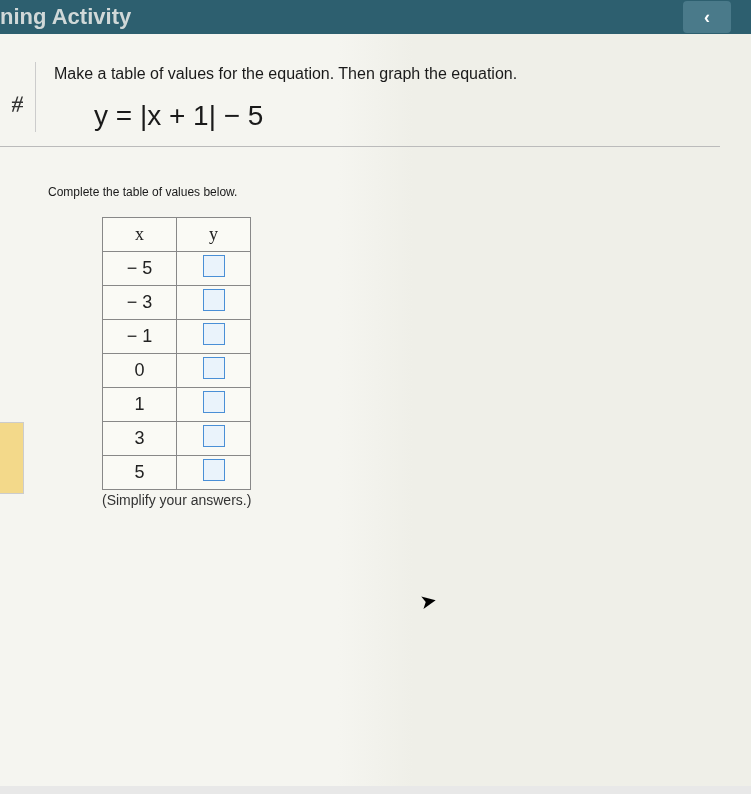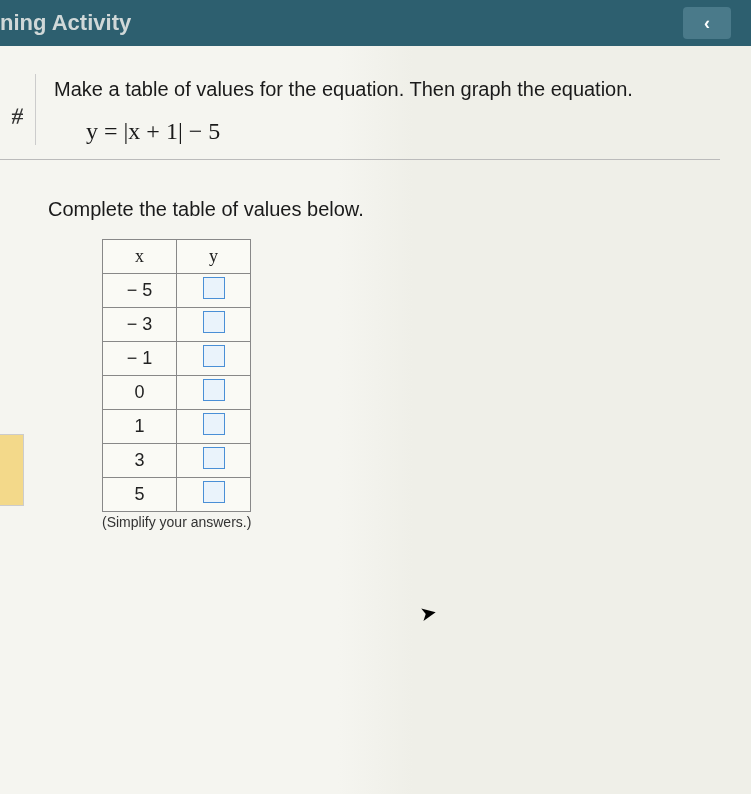--- a/index.html
+++ b/index.html
@@ -7,21 +7,21 @@
       font-family: Arial, Helvetica, sans-serif;
       background: #e8e8e8;
       width: 751px;
       height: 794px;
       overflow: hidden;
       position: relative;
     }
     .header {
       background: #2d5f6f;
       color: #d0d8d8;
-      height: 46px;
+      height: 34px;
       display: flex;
       align-items: center;
       justify-content: space-between;
       padding: 0 20px 0 0;
       font-size: 22px;
       font-weight: bold;
     }
     .header-title { padding-left: 0; }
     .back-btn {
       background: #4a7a8a;
@@ -57,33 +57,33 @@
       padding-top: 28px;
       border-right: 1px solid #ccc;
       margin-right: 18px;
     }
     .not-equal-icon {
       font-size: 22px;
       color: #333;
       font-weight: normal;
     }
     .question-text {
-      font-size: 20px;
+      font-size: 16px;
       color: #1a1a1a;
       line-height: 1.5;
     }
     .equation {
-      font-size: 24px;
+      font-size: 28px;
       color: #1a1a1a;
       margin-top: 14px;
-      margin-left: 32px;
-      font-family: Liberation Serif, serif;
+      margin-left: 40px;
+      font-family: Liberation Sans, sans-serif;
     }
     .instruction {
-      font-size: 20px;
+      font-size: 12px;
       color: #1a1a1a;
       margin: 38px 0 18px 48px;
     }
     .table-wrap {
       margin-left: 102px;
     }
     table.values {
       border-collapse: collapse;
       background: #fafaf5;
     }

